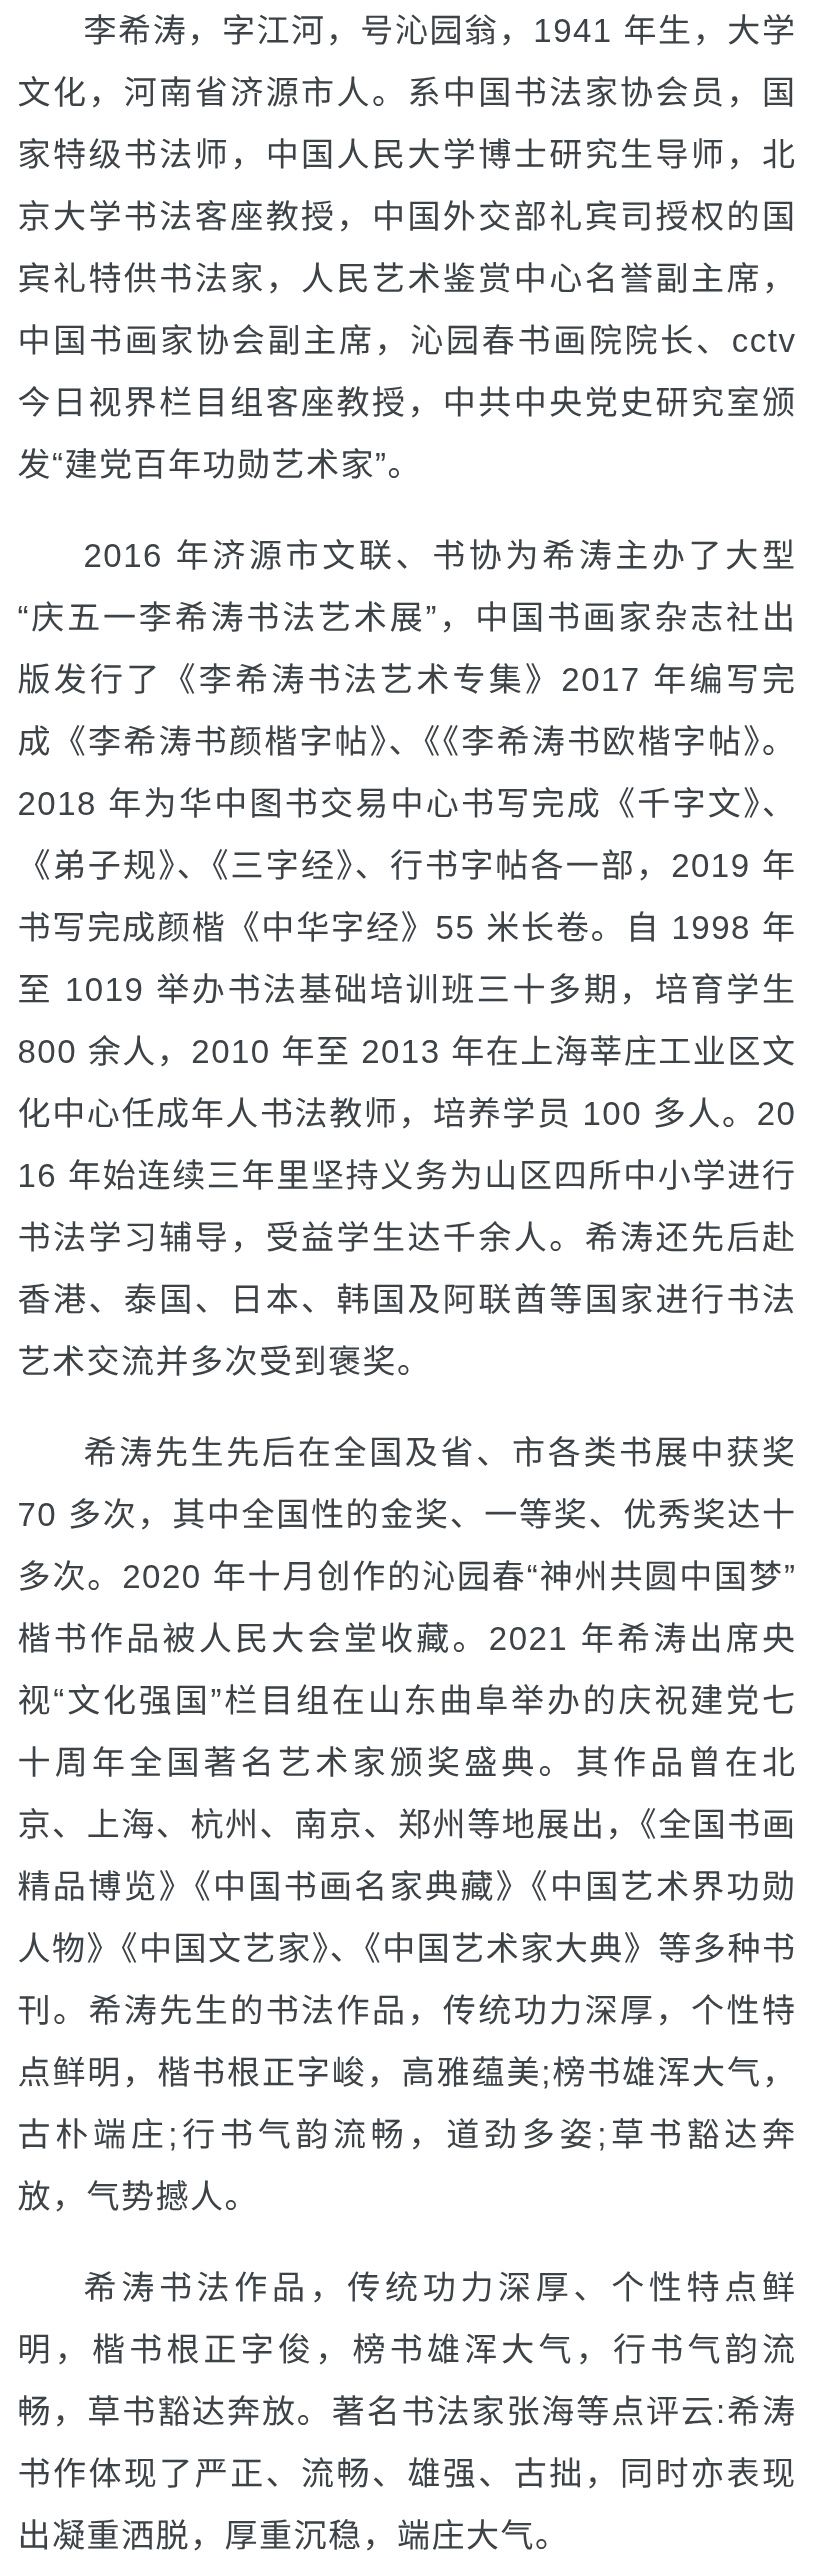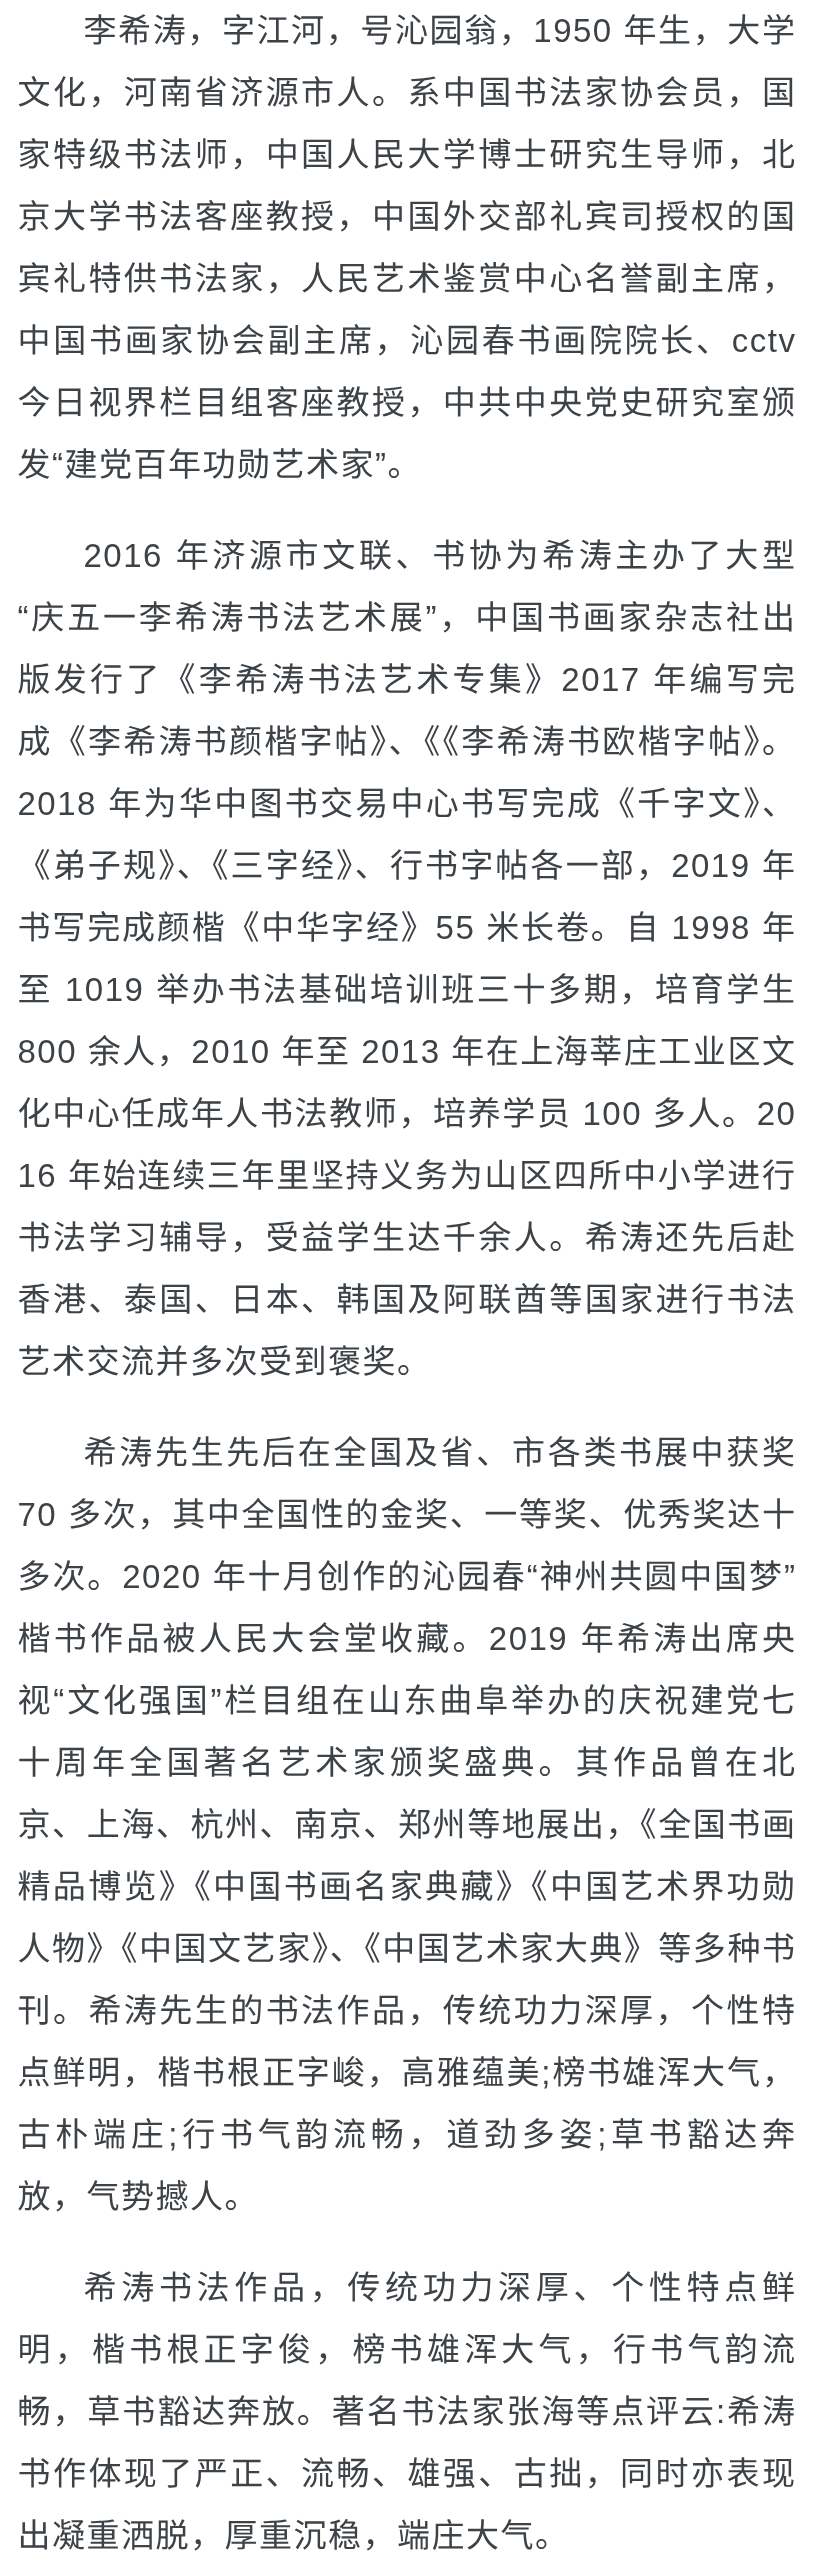--- a/index.html
+++ b/index.html
@@ -31,19 +31,19 @@
     margin-top: 0;
   }
   .doc p:last-child {
     margin-bottom: 0;
   }
 </style>
 </head>
 <body>
 
 <main class="doc">
-  <p>李希涛，字江河，号沁园翁，1950 年生，大学文化，河南省济源市人。系中国书法家协会员，国家特级书法师，中国人民大学博士研究生导师，北京大学书法客座教授，中国外交部礼宾司授权的国宾礼特供书法家，人民艺术鉴赏中心名誉副主席，中国书画家协会副主席，沁园春书画院院长、cctv 今日视界栏目组客座教授，中共中央党史研究室颁发“建党百年功勋艺术家”。</p>
+  <p>李希涛，字江河，号沁园翁，1941 年生，大学文化，河南省济源市人。系中国书法家协会员，国家特级书法师，中国人民大学博士研究生导师，北京大学书法客座教授，中国外交部礼宾司授权的国宾礼特供书法家，人民艺术鉴赏中心名誉副主席，中国书画家协会副主席，沁园春书画院院长、cctv 今日视界栏目组客座教授，中共中央党史研究室颁发“建党百年功勋艺术家”。</p>
   <p>2016 年济源市文联、书协为希涛主办了大型“庆五一李希涛书法艺术展”，中国书画家杂志社出版发行了《李希涛书法艺术专集》2017 年编写完成《李希涛书颜楷字帖》、《《李希涛书欧楷字帖》。2018 年为华中图书交易中心书写完成《千字文》、《弟子规》、《三字经》、行书字帖各一部，2019 年书写完成颜楷《中华字经》55 米长卷。自 1998 年至 1019 举办书法基础培训班三十多期，培育学生 800 余人，2010 年至 2013 年在上海莘庄工业区文化中心任成年人书法教师，培养学员 100 多人。2016 年始连续三年里坚持义务为山区四所中小学进行书法学习辅导，受益学生达千余人。希涛还先后赴香港、泰国、日本、韩国及阿联酋等国家进行书法艺术交流并多次受到褒奖。</p>
-  <p>希涛先生先后在全国及省、市各类书展中获奖 70 多次，其中全国性的金奖、一等奖、优秀奖达十多次。2020 年十月创作的沁园春“神州共圆中国梦”楷书作品被人民大会堂收藏。2019 年希涛出席央视“文化强国”栏目组在山东曲阜举办的庆祝建党七十周年全国著名艺术家颁奖盛典。其作品曾在北京、上海、杭州、南京、郑州等地展出，《全国书画精品博览》《中国书画名家典藏》《中国艺术界功勋人物》《中国文艺家》、《中国艺术家大典》等多种书刊。希涛先生的书法作品，传统功力深厚，个性特点鲜明，楷书根正字峻，高雅蕴美;榜书雄浑大气，古朴端庄;行书气韵流畅，道劲多姿;草书豁达奔放，气势撼人。</p>
+  <p>希涛先生先后在全国及省、市各类书展中获奖 70 多次，其中全国性的金奖、一等奖、优秀奖达十多次。2020 年十月创作的沁园春“神州共圆中国梦”楷书作品被人民大会堂收藏。2021 年希涛出席央视“文化强国”栏目组在山东曲阜举办的庆祝建党七十周年全国著名艺术家颁奖盛典。其作品曾在北京、上海、杭州、南京、郑州等地展出，《全国书画精品博览》《中国书画名家典藏》《中国艺术界功勋人物》《中国文艺家》、《中国艺术家大典》等多种书刊。希涛先生的书法作品，传统功力深厚，个性特点鲜明，楷书根正字峻，高雅蕴美;榜书雄浑大气，古朴端庄;行书气韵流畅，道劲多姿;草书豁达奔放，气势撼人。</p>
   <p>希涛书法作品，传统功力深厚、个性特点鲜明，楷书根正字俊，榜书雄浑大气，行书气韵流畅，草书豁达奔放。著名书法家张海等点评云:希涛书作体现了严正、流畅、雄强、古拙，同时亦表现出凝重洒脱，厚重沉稳，端庄大气。</p>
 
 </main>
 
 
 </body></html>

